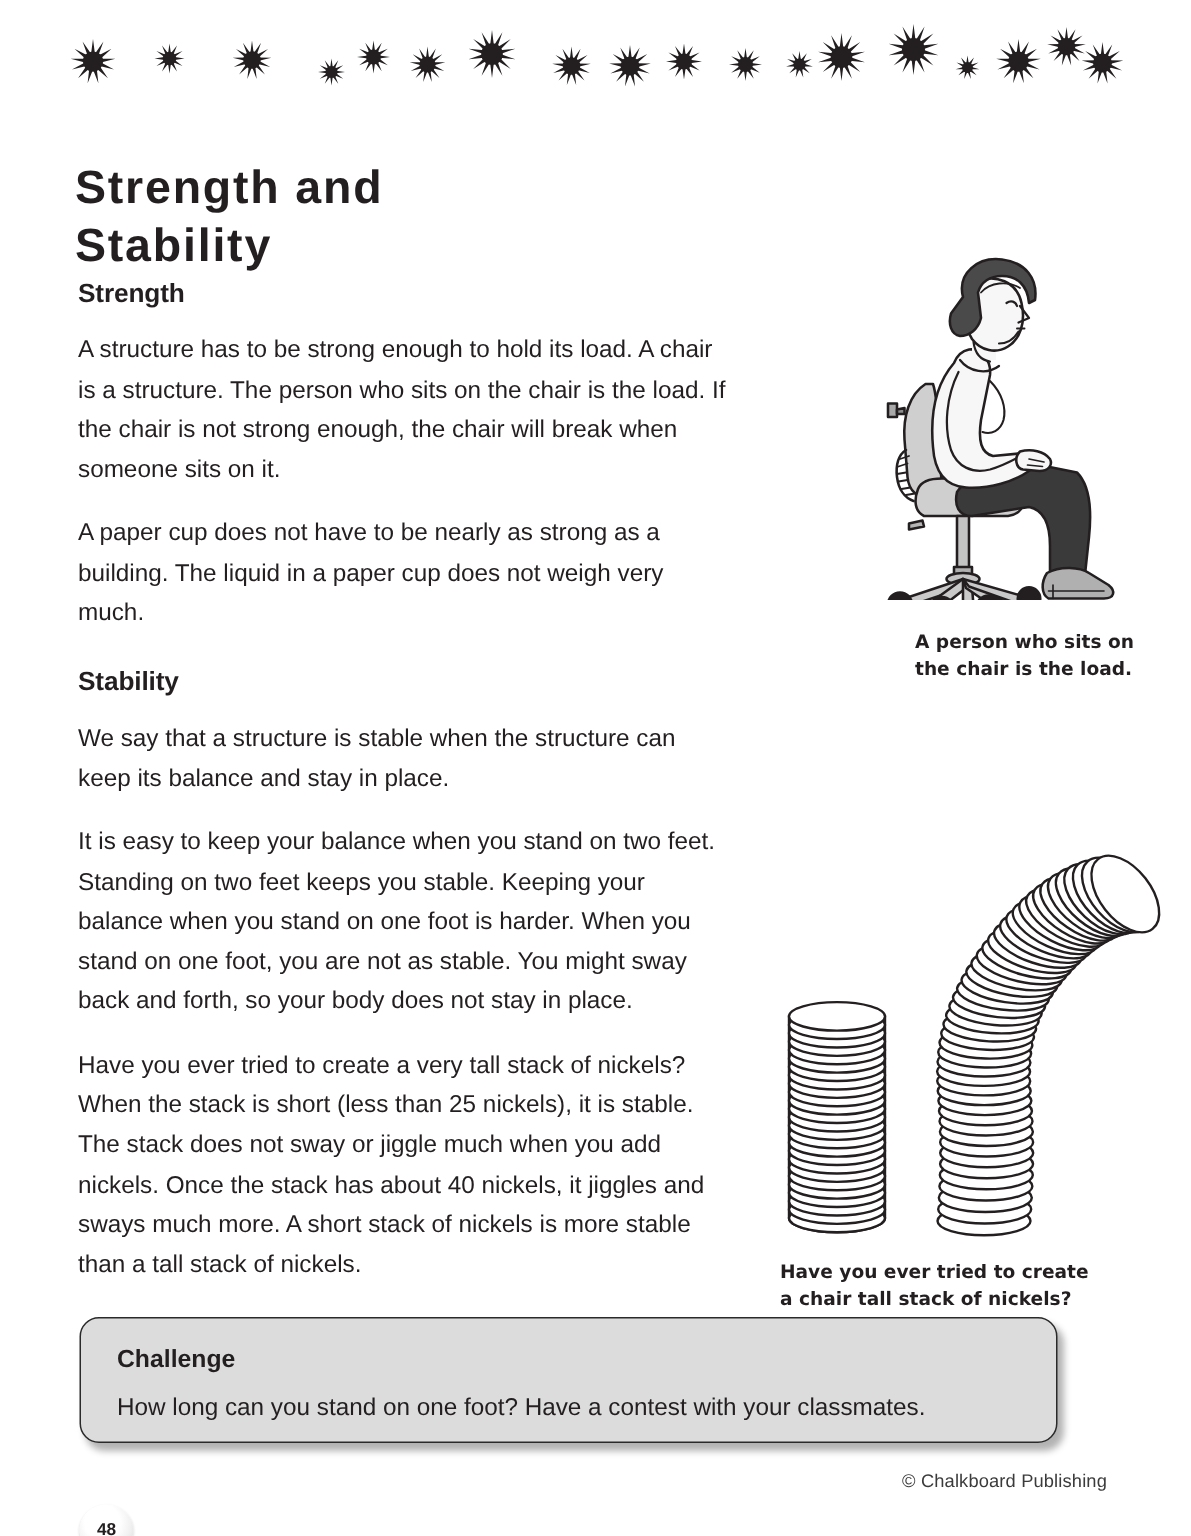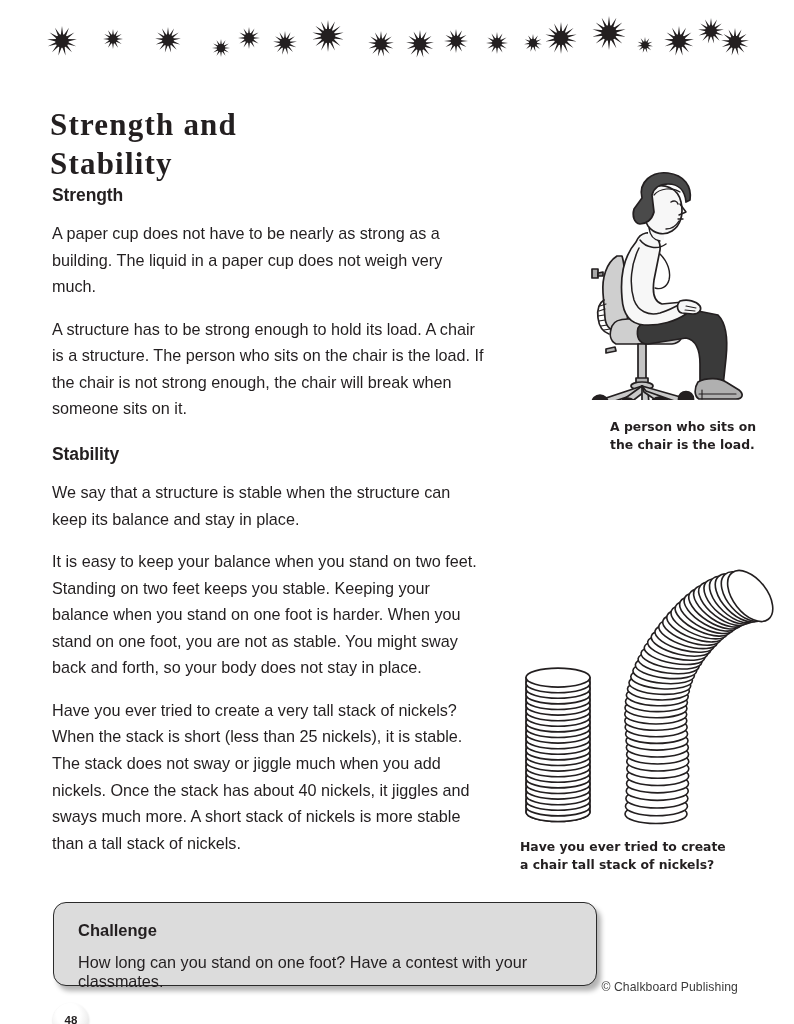--- a/index.html
+++ b/index.html
@@ -24,21 +24,21 @@
     width: 794px;
     height: 72px;
   }
 
   
   #page-title {
     position: absolute;
     left: 50px;
     top: 84px;
     width: 420px;
-    font-family: Liberation Serif, serif;
+    font-family: Liberation Sans, sans-serif;
     font-weight: bold;
     font-size: 31px;
     line-height: 1.28;
     letter-spacing: 1.2px;
     color: #231f20;
   }
 
   
   #text-column {
     position: absolute;
@@ -87,22 +87,22 @@
   #figure-nickels .figure-caption {
     text-align: left;
     padding-left: 12px;
     padding-top: 8px;
   }
 
   
   #challenge-box {
     position: absolute;
     left: 53px;
-    top: 902px;
-    width: 544px;
+    top: 878px;
+    width: 652px;
     height: 84px;
     background: #dcdcdc;
     border: 1.6px solid #2a2a2a;
     border-radius: 13px;
     box-shadow: 4px 5px 5px rgba(0,0,0,0.30);
     box-sizing: border-box;
     padding-left: 20px;
   }
   #challenge-title {
     position: absolute;
@@ -193,23 +193,23 @@
 
 <h1 id="page-title">
   <span>Strength and</span><br>
   <span>Stability</span>
 </h1>
 
 <div id="text-column">
 
   <h2 class="section-heading">Strength</h2>
 
+  <p class="body-par">A structure has to be strong enough to hold its load. A chair is a structure. The person who sits on the chair is the load. If the chair is not strong enough, the chair will break when someone sits on it.</p>
+
   <p class="body-par">A paper cup does not have to be nearly as strong as a building. The liquid in a paper cup does not weigh very much.</p>
-
-  <p class="body-par">A structure has to be strong enough to hold its load. A chair is a structure. The person who sits on the chair is the load. If the chair is not strong enough, the chair will break when someone sits on it.</p>
 
   <h2 class="section-heading spaced">Stability</h2>
 
   <p class="body-par">We say that a structure is stable when the structure can keep its balance and stay in place.</p>
 
   <p class="body-par">It is easy to keep your balance when you stand on two feet. Standing on two feet keeps you stable. Keeping your balance when you stand on one foot is harder. When you stand on one foot, you are not as stable. You might sway back and forth, so your body does not stay in place.</p>
 
   <p class="body-par">Have you ever tried to create a very tall stack of nickels? When the stack is short (less than 25 nickels), it is stable. The stack does not sway or jiggle much when you add nickels. Once the stack has about 40 nickels, it jiggles and sways much more. A short stack of nickels is more stable than a tall stack of nickels.</p>
 
 </div>

